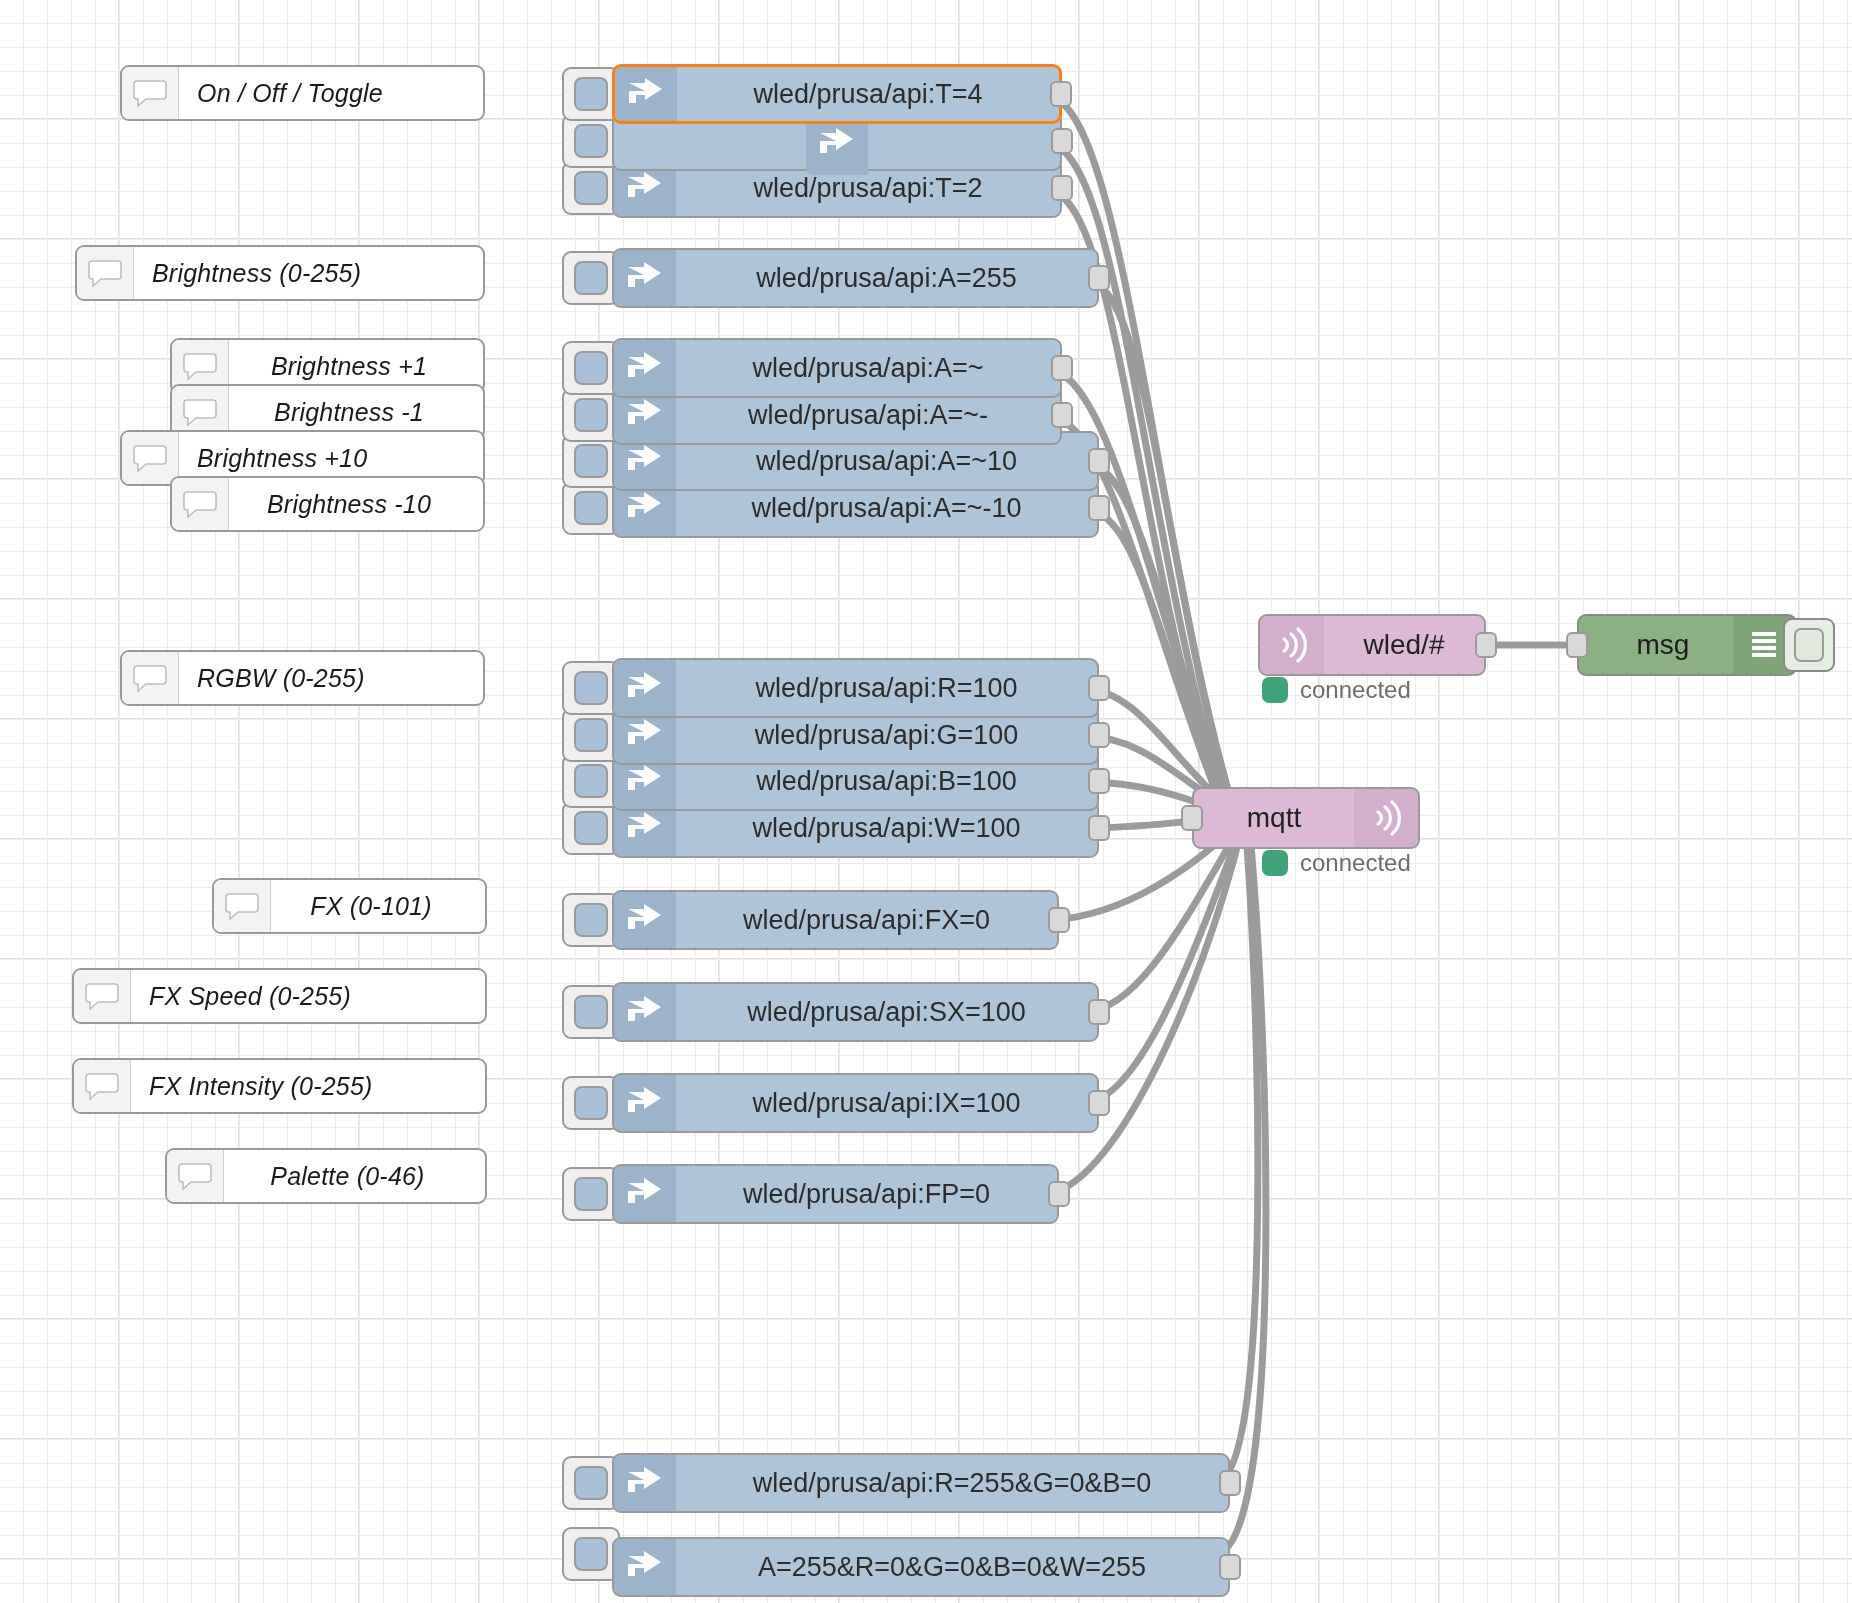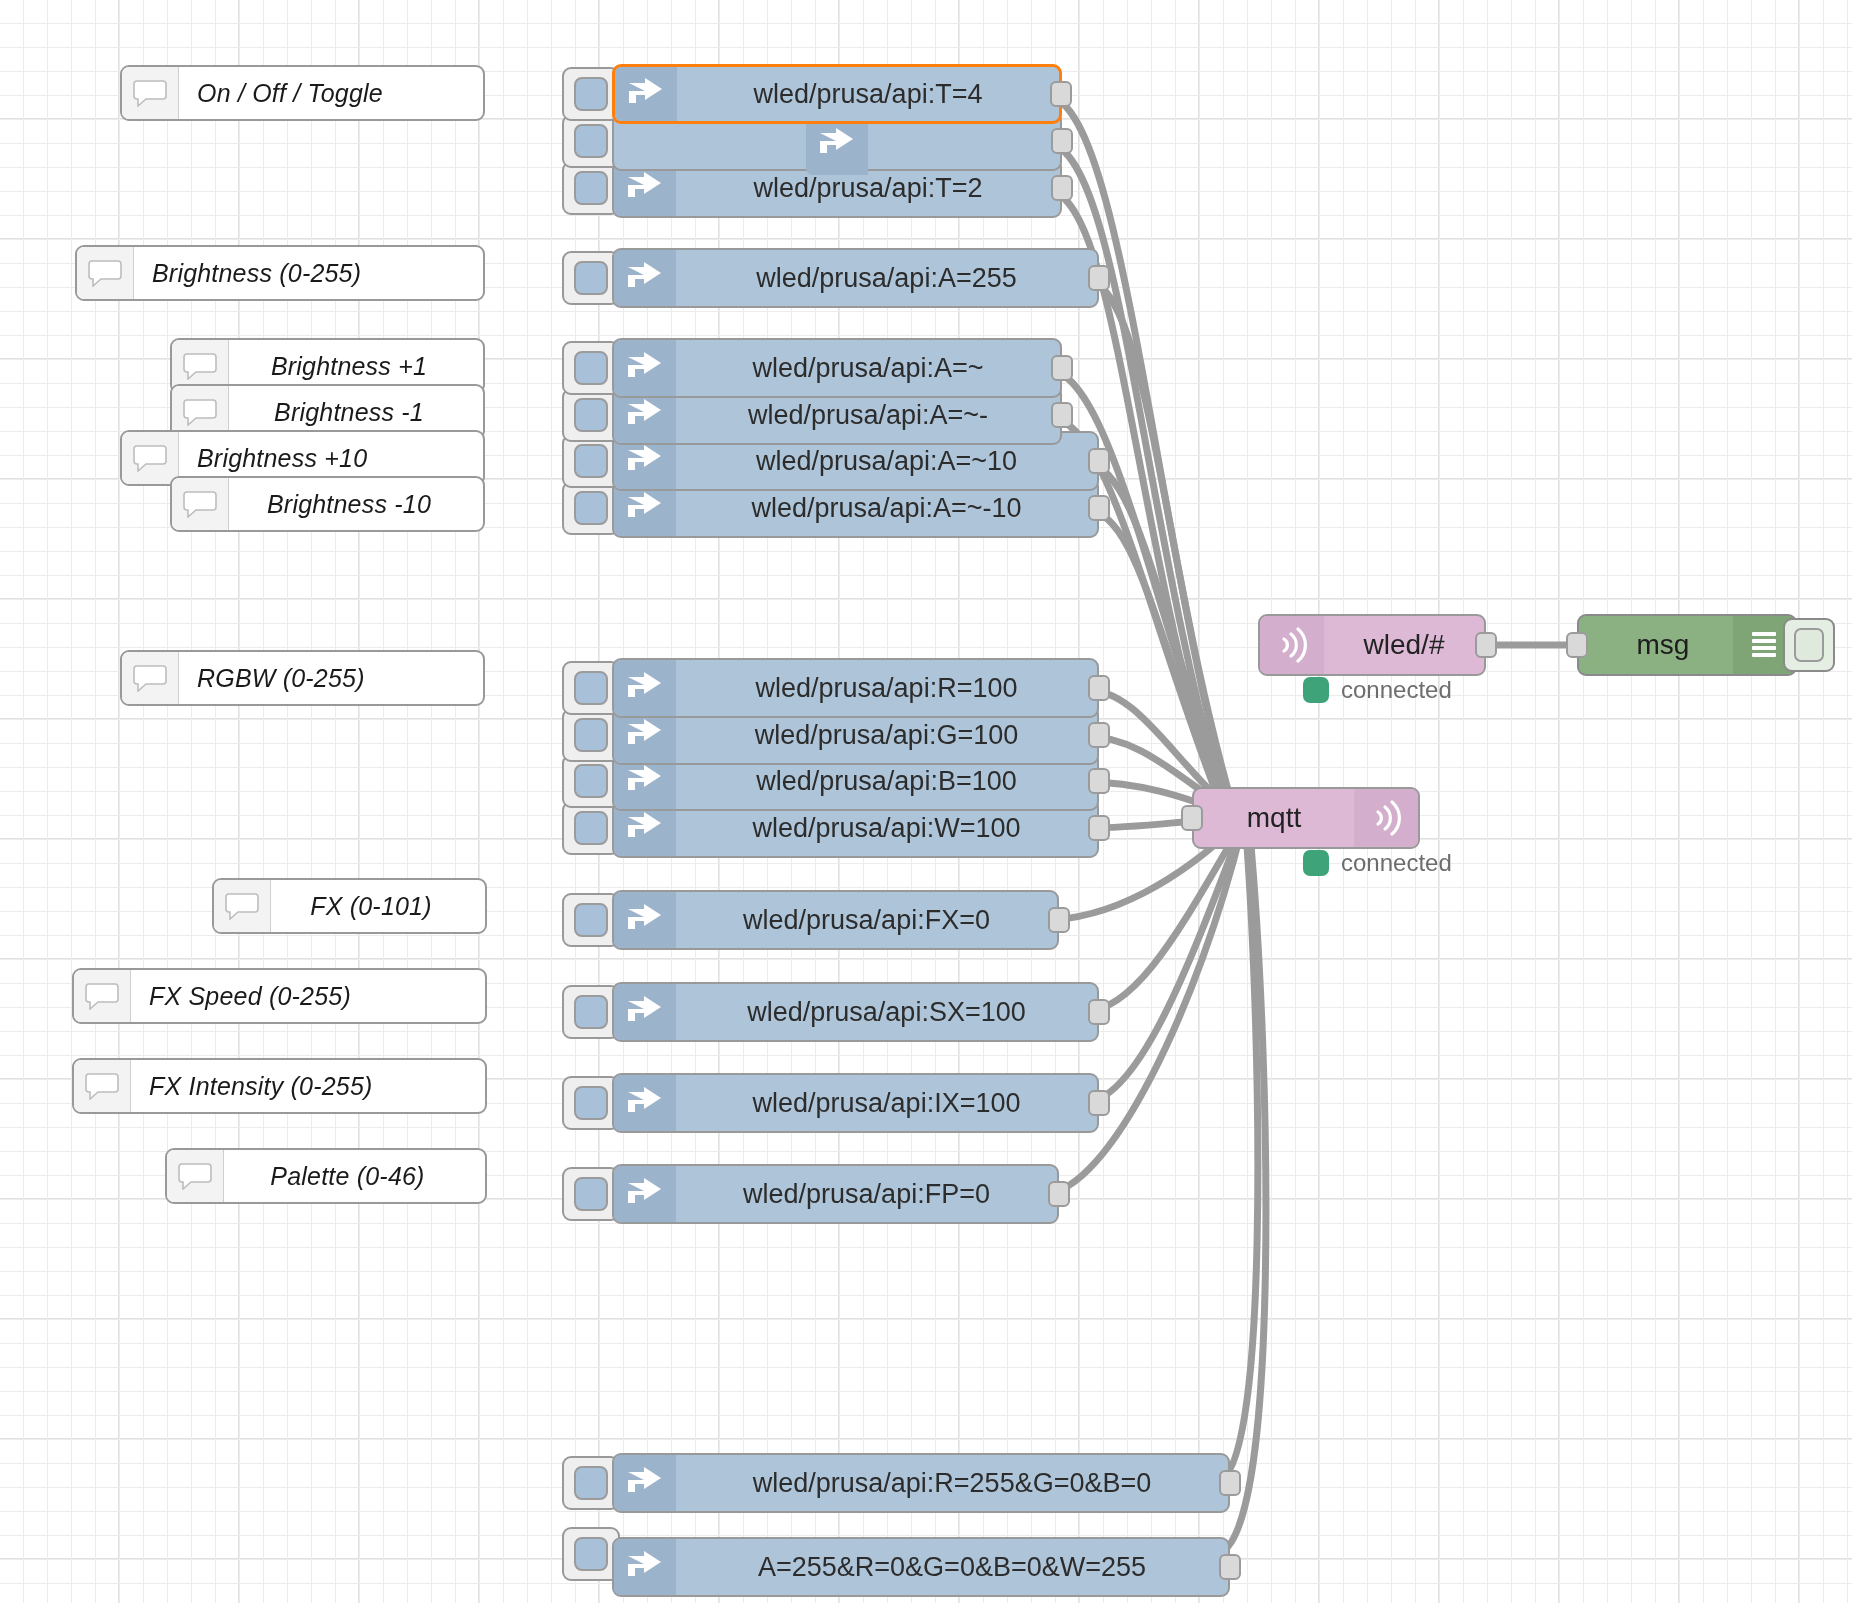--- a/index.html
+++ b/index.html
@@ -247,21 +247,20 @@
     box-sizing: border-box;
   }
 
   
   .status {
     position: absolute;
     display: flex;
     align-items: center;
     gap: 12px;
     z-index: 6;
-    margin-left: 41px;
   }
   .status .dot {
     width: 26px;
     height: 26px;
     border-radius: 7px;
     background: #3fa37a;
   }
   .status .stext {
     font-size: 24px;
     color: #6d6d6d;

